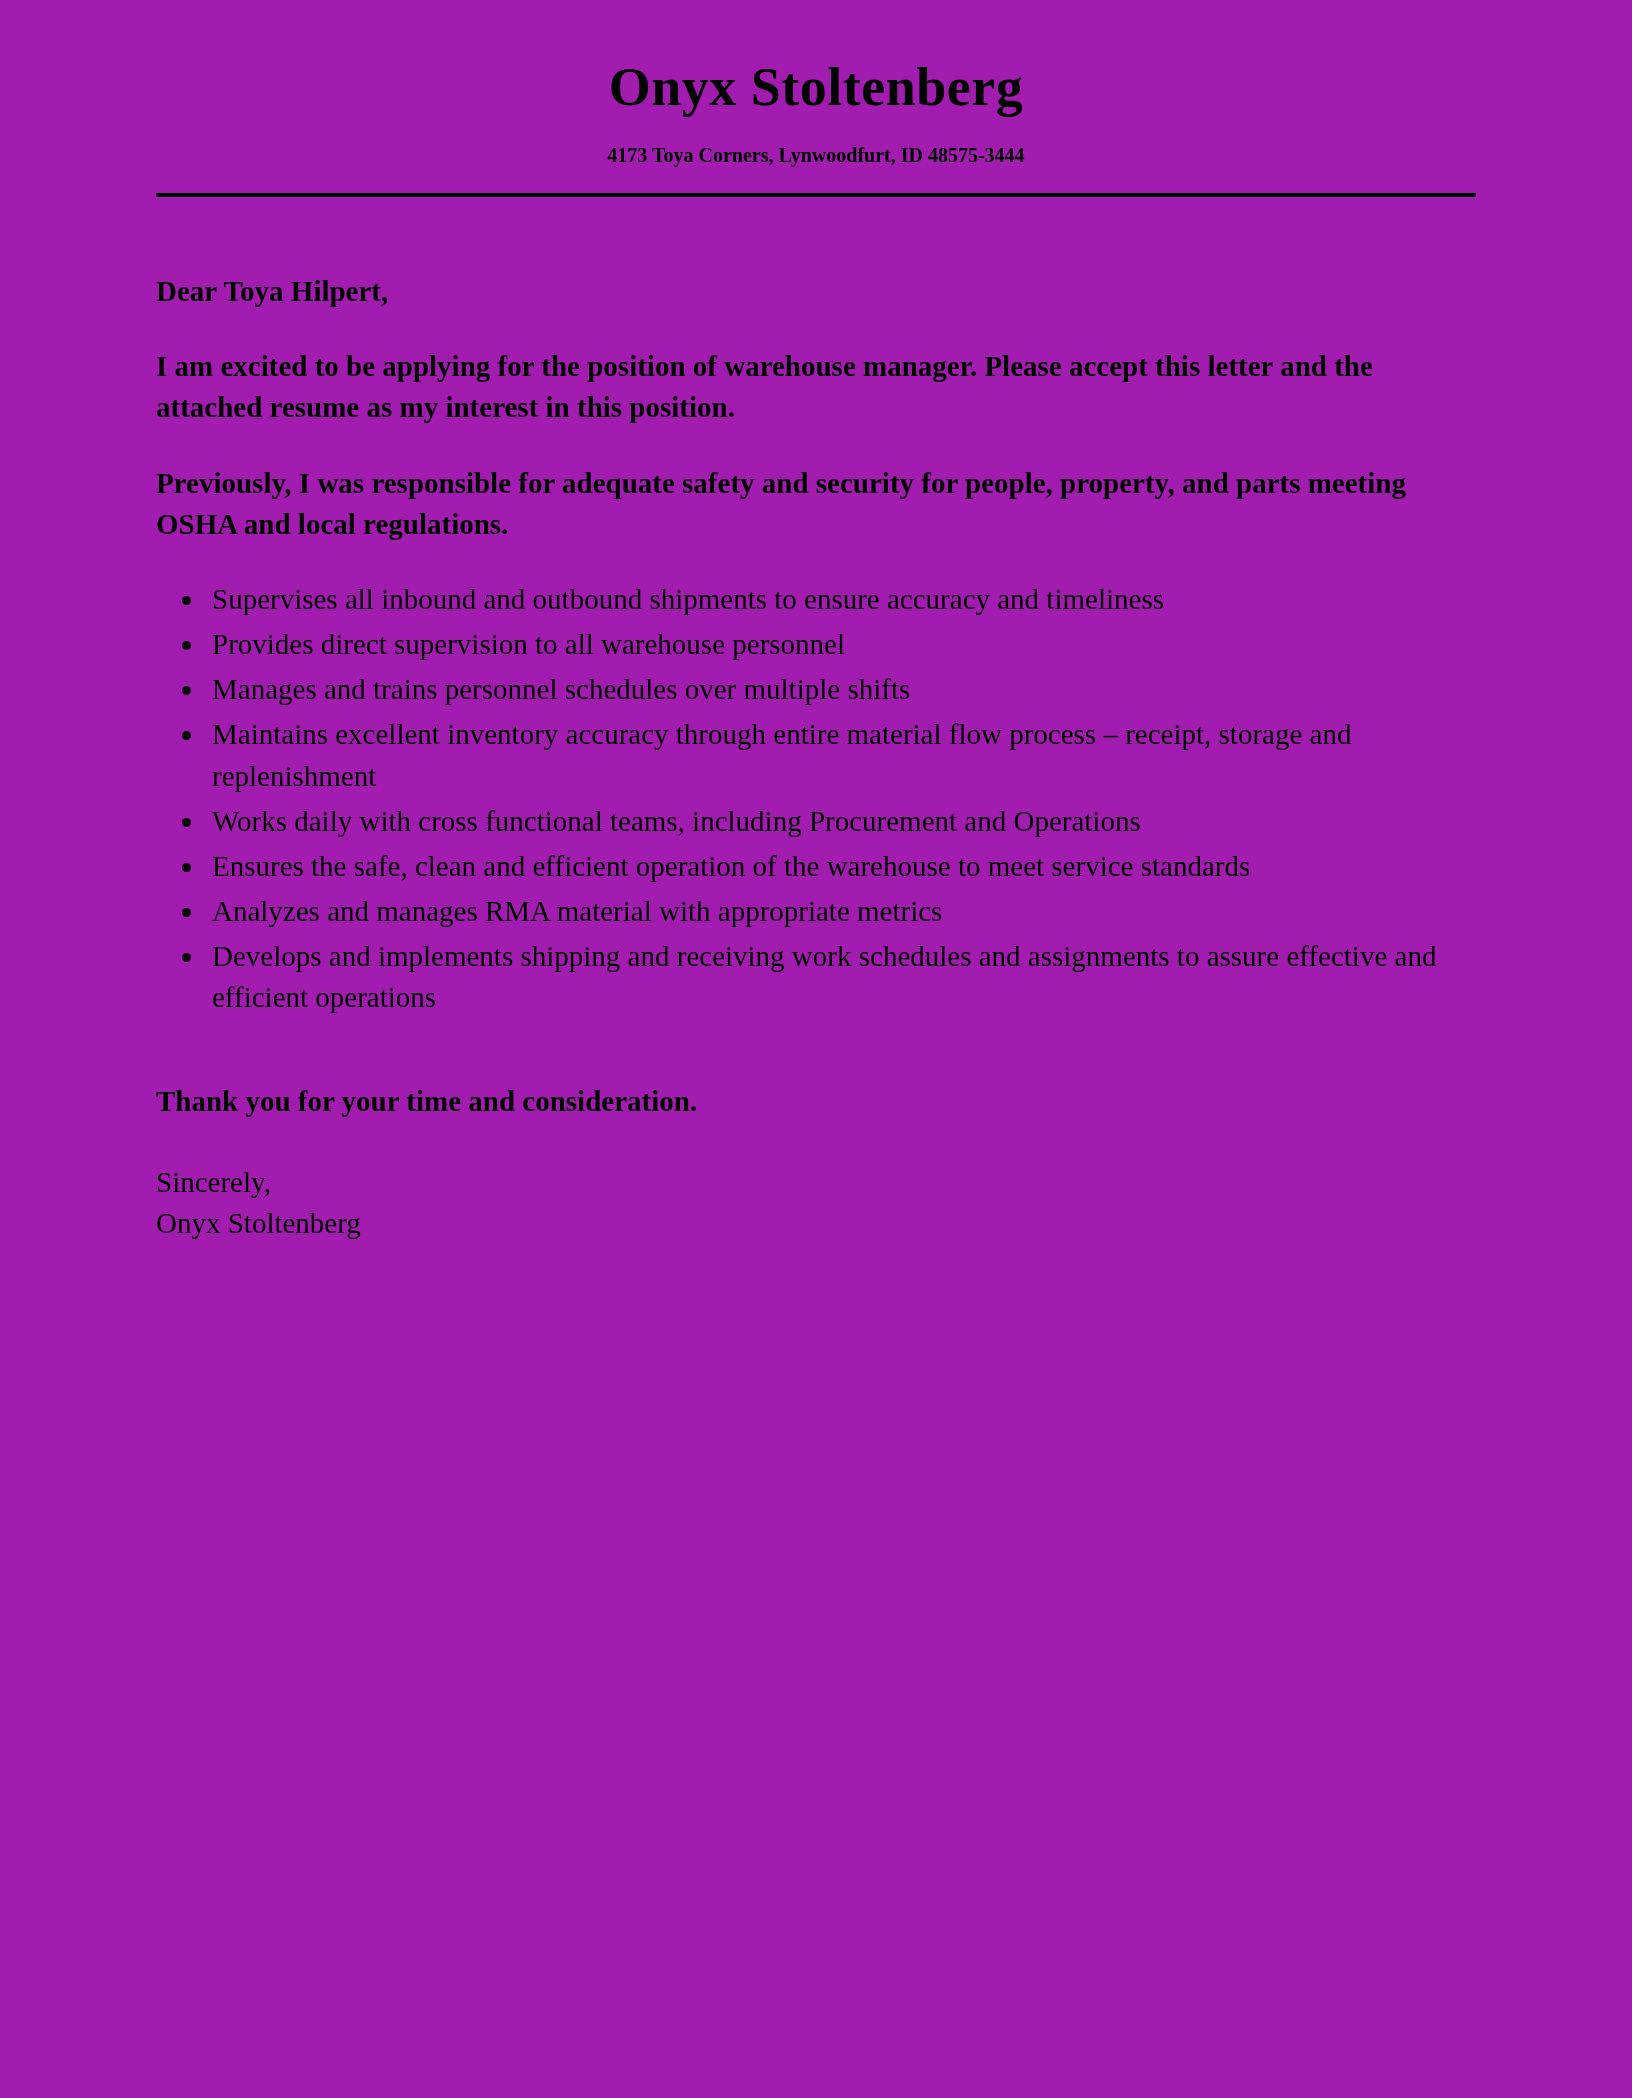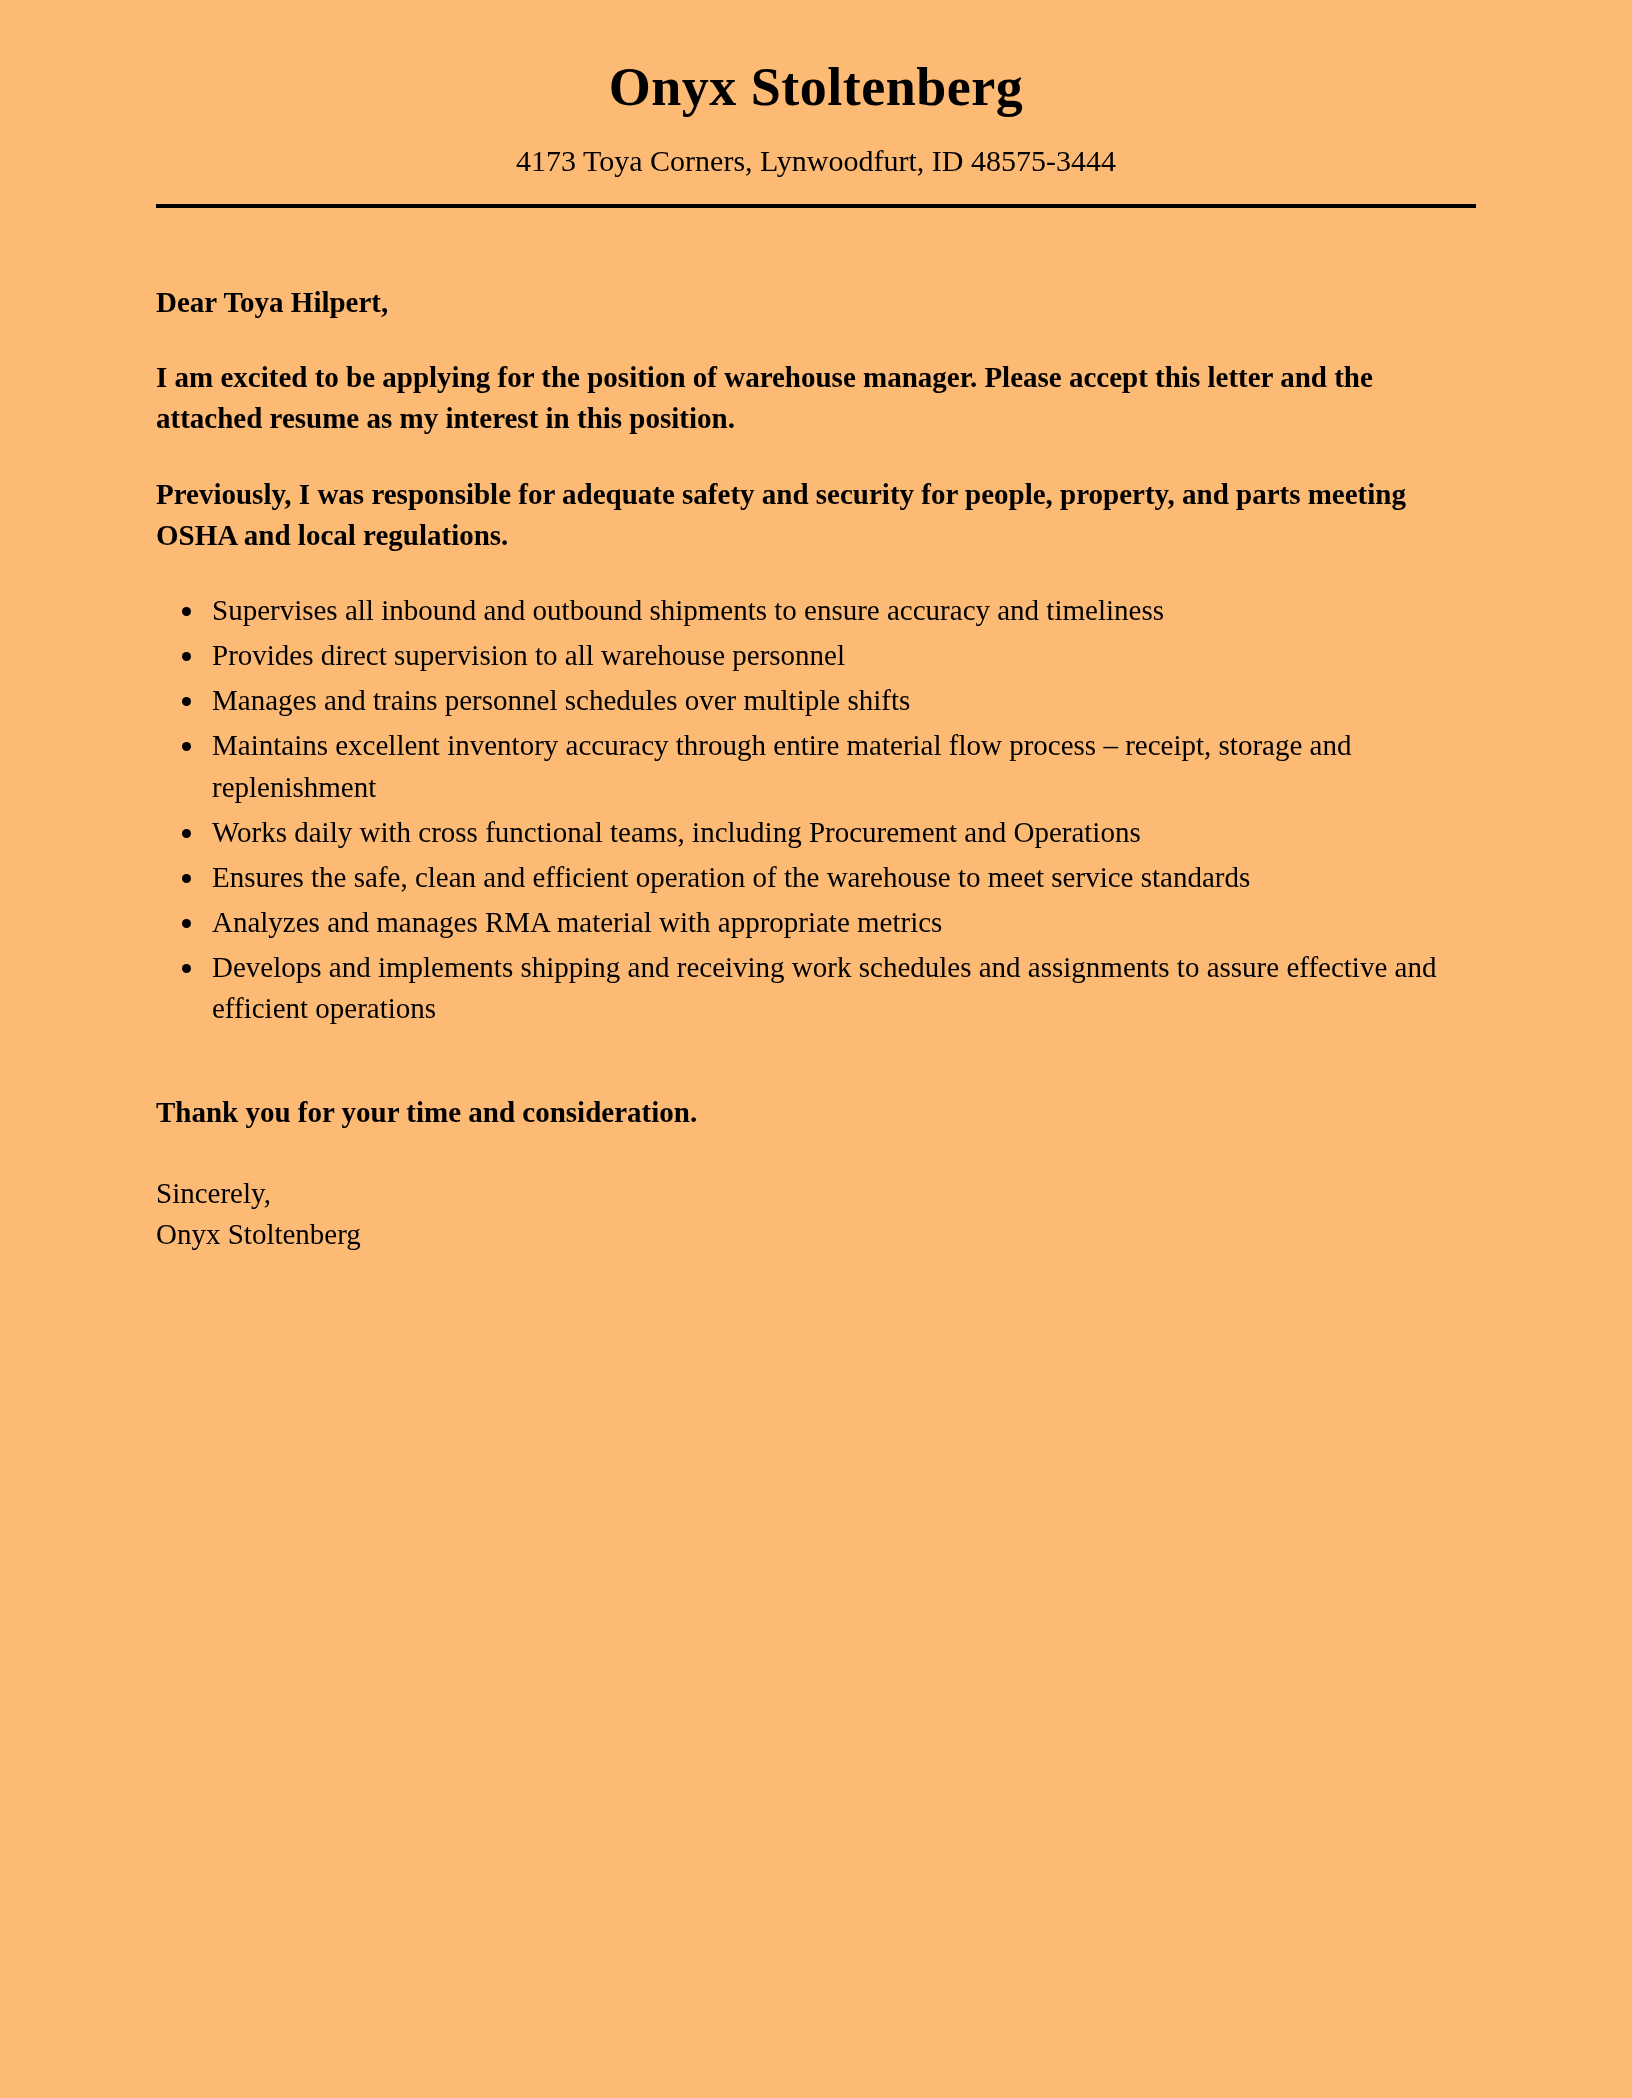--- a/index.html
+++ b/index.html
@@ -4,38 +4,38 @@
 <style>
   * { margin: 0; padding: 0; box-sizing: border-box; }
   html, body { background: #ffffff; }
   body {
     font-family: "Liberation Serif", "DejaVu Serif", serif;
     color: #000000;
   }
   .page {
     width: 1632px;
     height: 2098px;
-    background: #fdba74;
+    background: #a21caf;
     padding: 56px 156px 40px 156px;
     overflow: hidden;
   }
   .letter-header {
     text-align: center;
     border-bottom: 4px solid #000000;
     padding-bottom: 26px;
   }
   .letter-title {
     font-size: 54px;
     font-weight: bold;
     letter-spacing: 0.5px;
     margin-bottom: 26px;
   }
   .letter-address {
-    font-size: 30px;
-    font-weight: normal;
+    font-size: 20px;
+    font-weight: bold;
   }
   .letter-body {
     margin-top: 74px;
     font-size: 29px;
     line-height: 1.42;
   }
   .greeting {
     font-weight: bold;
     margin-bottom: 34px;
   }

